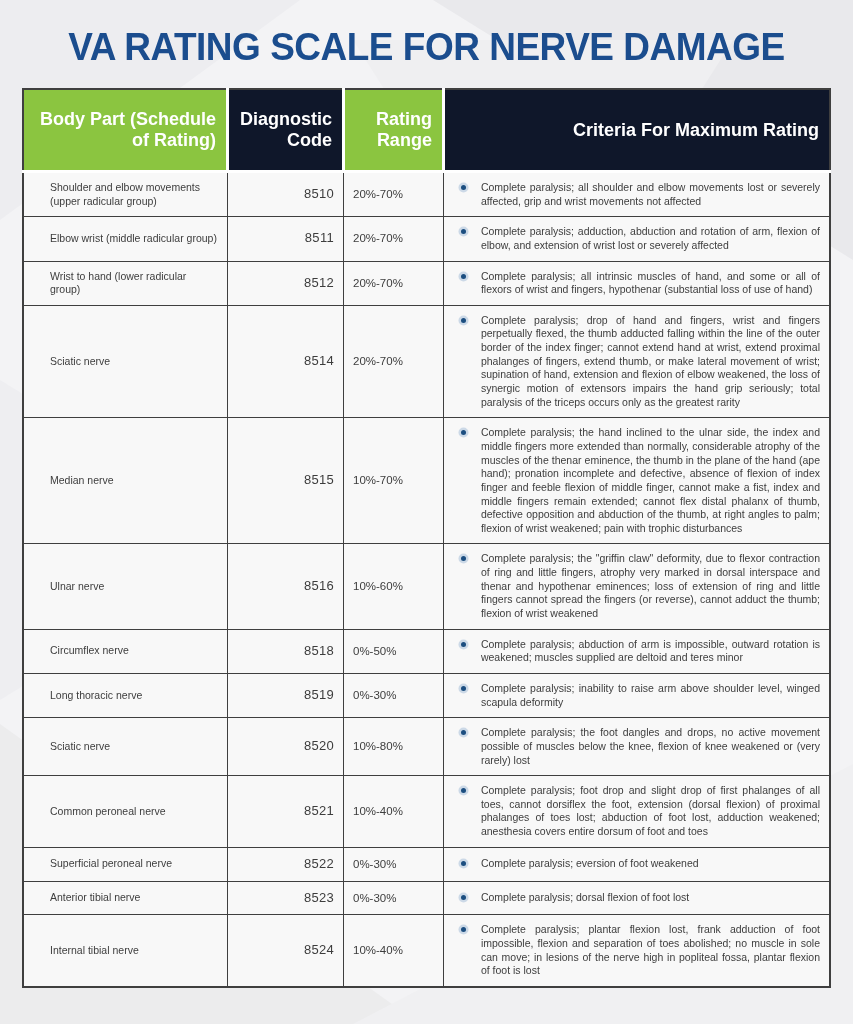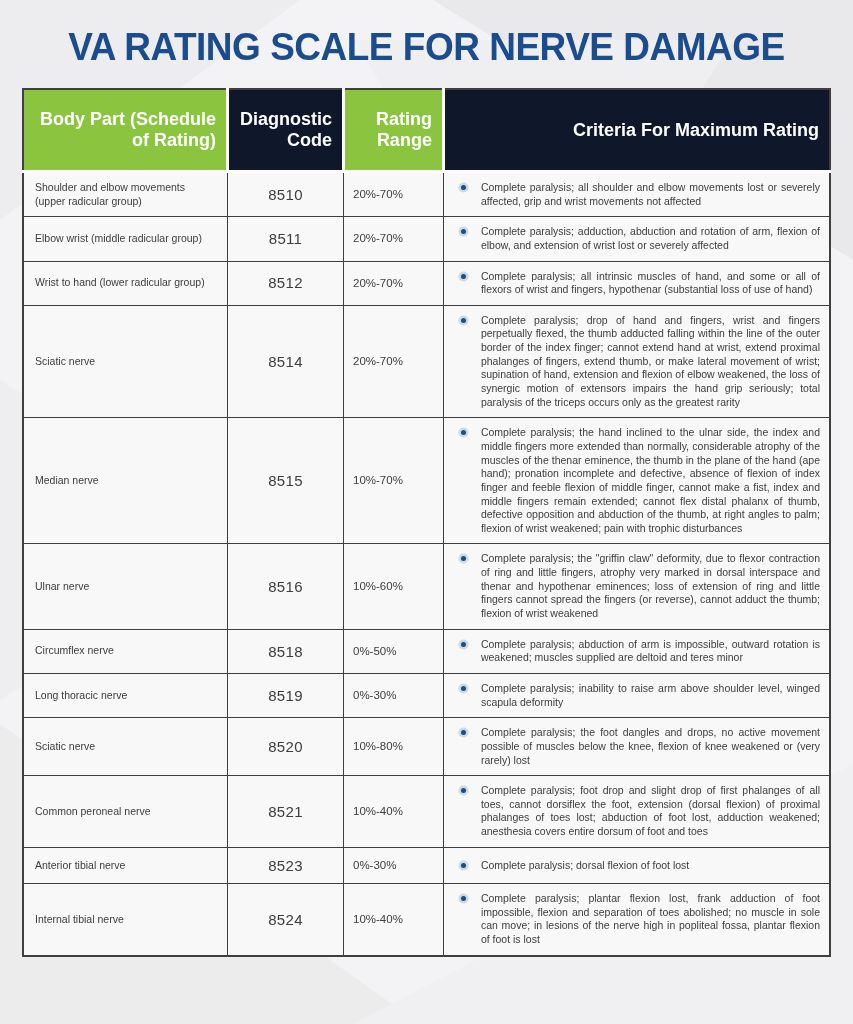--- a/index.html
+++ b/index.html
@@ -59,22 +59,22 @@
   th.green { background:#8bc540; }
   th.blue  { background:#0f172a; }
 
   tbody td {
     border:1px solid #3f3f3f;
     font-size:10.5px;
     line-height:1.3;
     vertical-align:middle;
     padding:8px 9px;
   }
-  td.c-body  { width:205px; text-align:left; padding-left:11px; }
-  td.c-code  { width:116px; text-align:center; font-size:15px; letter-spacing:0.3px; }
+  td.c-body  { width:205px; text-align:left; padding-left:26px; }
+  td.c-code  { width:116px; text-align:right; font-size:13px; letter-spacing:0.3px; }
   td.c-range { width:100px; text-align:left; font-size:11.5px; }
   td.c-crit  { width:388px; }
 
   .crit-wrap { display:flex; align-items:flex-start; }
   .bullet {
     flex:0 0 auto;
     width:5px; height:5px;
     margin:4px 15px 0 8px;
     border-radius:50%;
     background:#1c4e80;
@@ -209,20 +209,31 @@
           <td class="c-code" data-name="diagnostic-code-cell">8521</td>
           <td class="c-range" data-name="rating-range-cell">10%-40%</td>
           <td class="c-crit" data-name="criteria-cell">
             <div class="crit-wrap">
               <span class="bullet" data-name="bullet-icon"></span>
               <span class="crit-text" data-name="criteria-text">Complete paralysis; foot drop and slight drop of first phalanges of all toes, cannot dorsiflex the foot, extension (dorsal flexion) of proximal phalanges of toes lost; abduction of foot lost, adduction weakened; anesthesia covers entire dorsum of foot and toes</span>
             </div>
           </td>
         </tr>
         <tr data-name="table-row">
+          <td class="c-body" data-name="body-part-cell">Superficial peroneal nerve</td>
+          <td class="c-code" data-name="diagnostic-code-cell">8522</td>
+          <td class="c-range" data-name="rating-range-cell">0%-30%</td>
+          <td class="c-crit" data-name="criteria-cell">
+            <div class="crit-wrap">
+              <span class="bullet" data-name="bullet-icon"></span>
+              <span class="crit-text" data-name="criteria-text">Complete paralysis; eversion of foot weakened</span>
+            </div>
+          </td>
+        </tr>
+        <tr data-name="table-row">
           <td class="c-body" data-name="body-part-cell">Anterior tibial nerve</td>
           <td class="c-code" data-name="diagnostic-code-cell">8523</td>
           <td class="c-range" data-name="rating-range-cell">0%-30%</td>
           <td class="c-crit" data-name="criteria-cell">
             <div class="crit-wrap">
               <span class="bullet" data-name="bullet-icon"></span>
               <span class="crit-text" data-name="criteria-text">Complete paralysis; dorsal flexion of foot lost</span>
             </div>
           </td>
         </tr>

